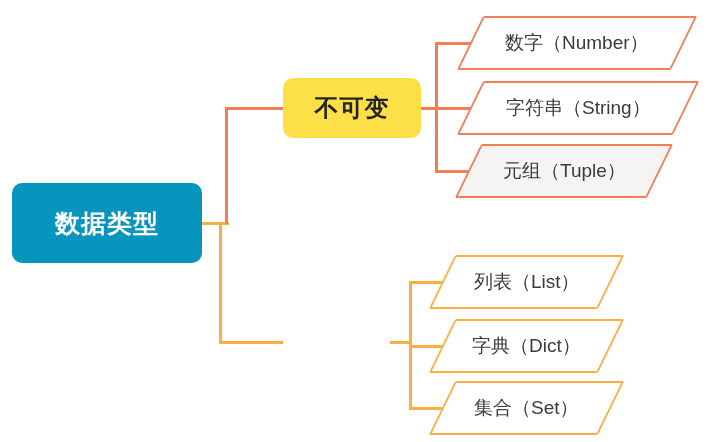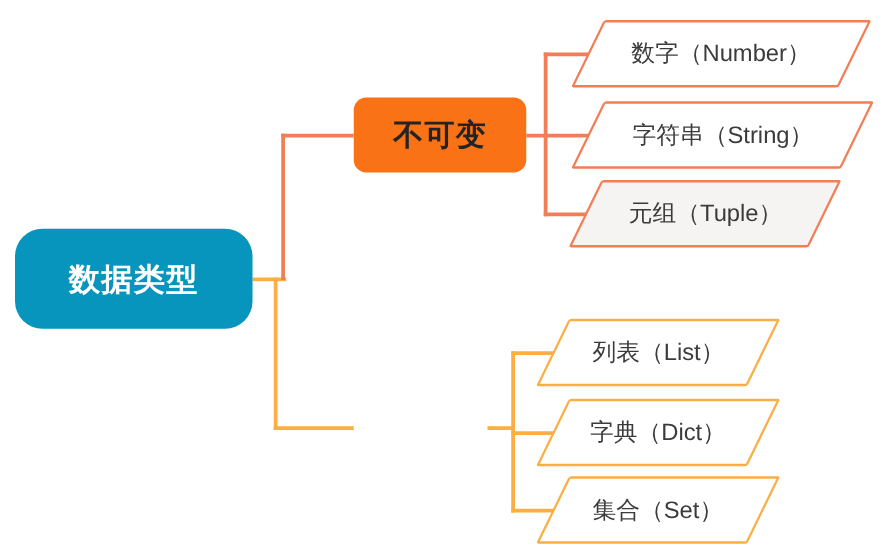--- a/index.html
+++ b/index.html
@@ -11,26 +11,26 @@
     overflow:hidden;
   }
   .node{
     position:absolute;
     display:flex;align-items:center;justify-content:center;
     box-sizing:border-box;
     cursor:default;
   }
   .root{
     left:12px;top:183px;width:190px;height:80px;
-    background:#0795BD;border-radius:22px;
+    background:#0795BD;border-radius:10px;
     color:#ffffff;font-size:25px;font-weight:bold;
     letter-spacing:1px;
   }
   .branch{
-    background:#f97316;border-radius:10px;
+    background:#fde047;border-radius:10px;
     color:#242424;font-size:24px;font-weight:bold;
     letter-spacing:1px;
   }
   .branch.immutable{left:283px;top:78px;width:138px;height:60px;}
   .branch.mutable{left:283px;top:315px;width:107px;height:54px;}
   .leaf{
     position:absolute;
     display:flex;align-items:center;justify-content:center;
     box-sizing:border-box;
     height:54px;

